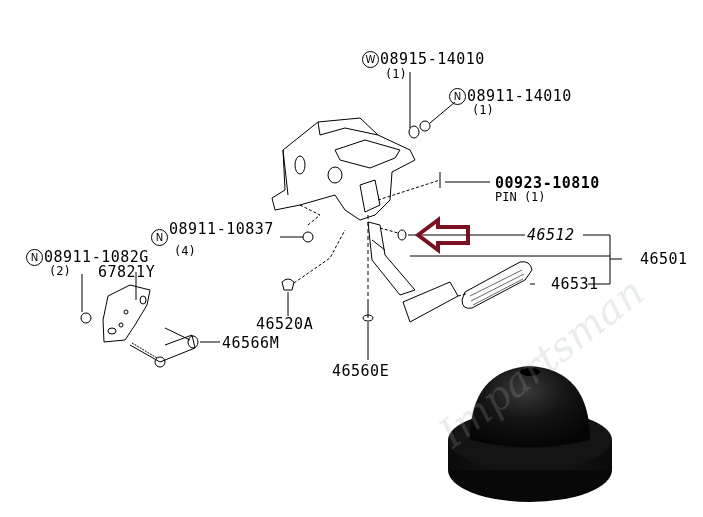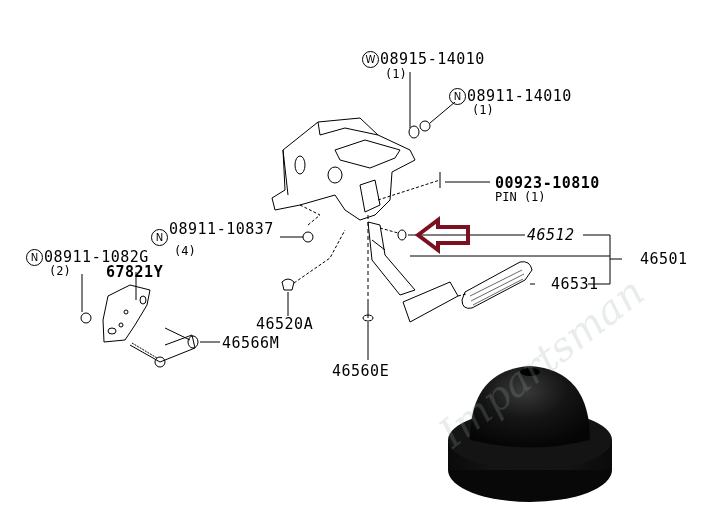--- a/index.html
+++ b/index.html
@@ -126,19 +126,19 @@
   <div class="lbl" style="left:537px;top:278px;margin-left:14px;">46531</div>
 
   <div class="circ" style="left:151px;top:229px;">N</div>
   <div class="lbl" style="left:169px;top:223px;">08911-10837</div>
   <div class="qty" style="left:174px;top:245px;">(4)</div>
 
   <div class="circ" style="left:26px;top:249px;">N</div>
   <div class="lbl" style="left:44px;top:251px;">08911-1082G</div>
   <div class="qty" style="left:49px;top:265px;">(2)</div>
 
-  <div class="lbl" style="left:106px;top:266px;font-weight:bold;">67821Y</div>
+  <div class="lbl" style="left:98px;top:266px;">67821Y</div>
   <div class="lbl" style="left:256px;top:318px;">46520A</div>
   <div class="lbl" style="left:222px;top:337px;">46566M</div>
   <div class="lbl" style="left:332px;top:365px;">46560E</div>
 
   <div class="watermark">Impartsman</div>
 </div>
 
 </body></html>

